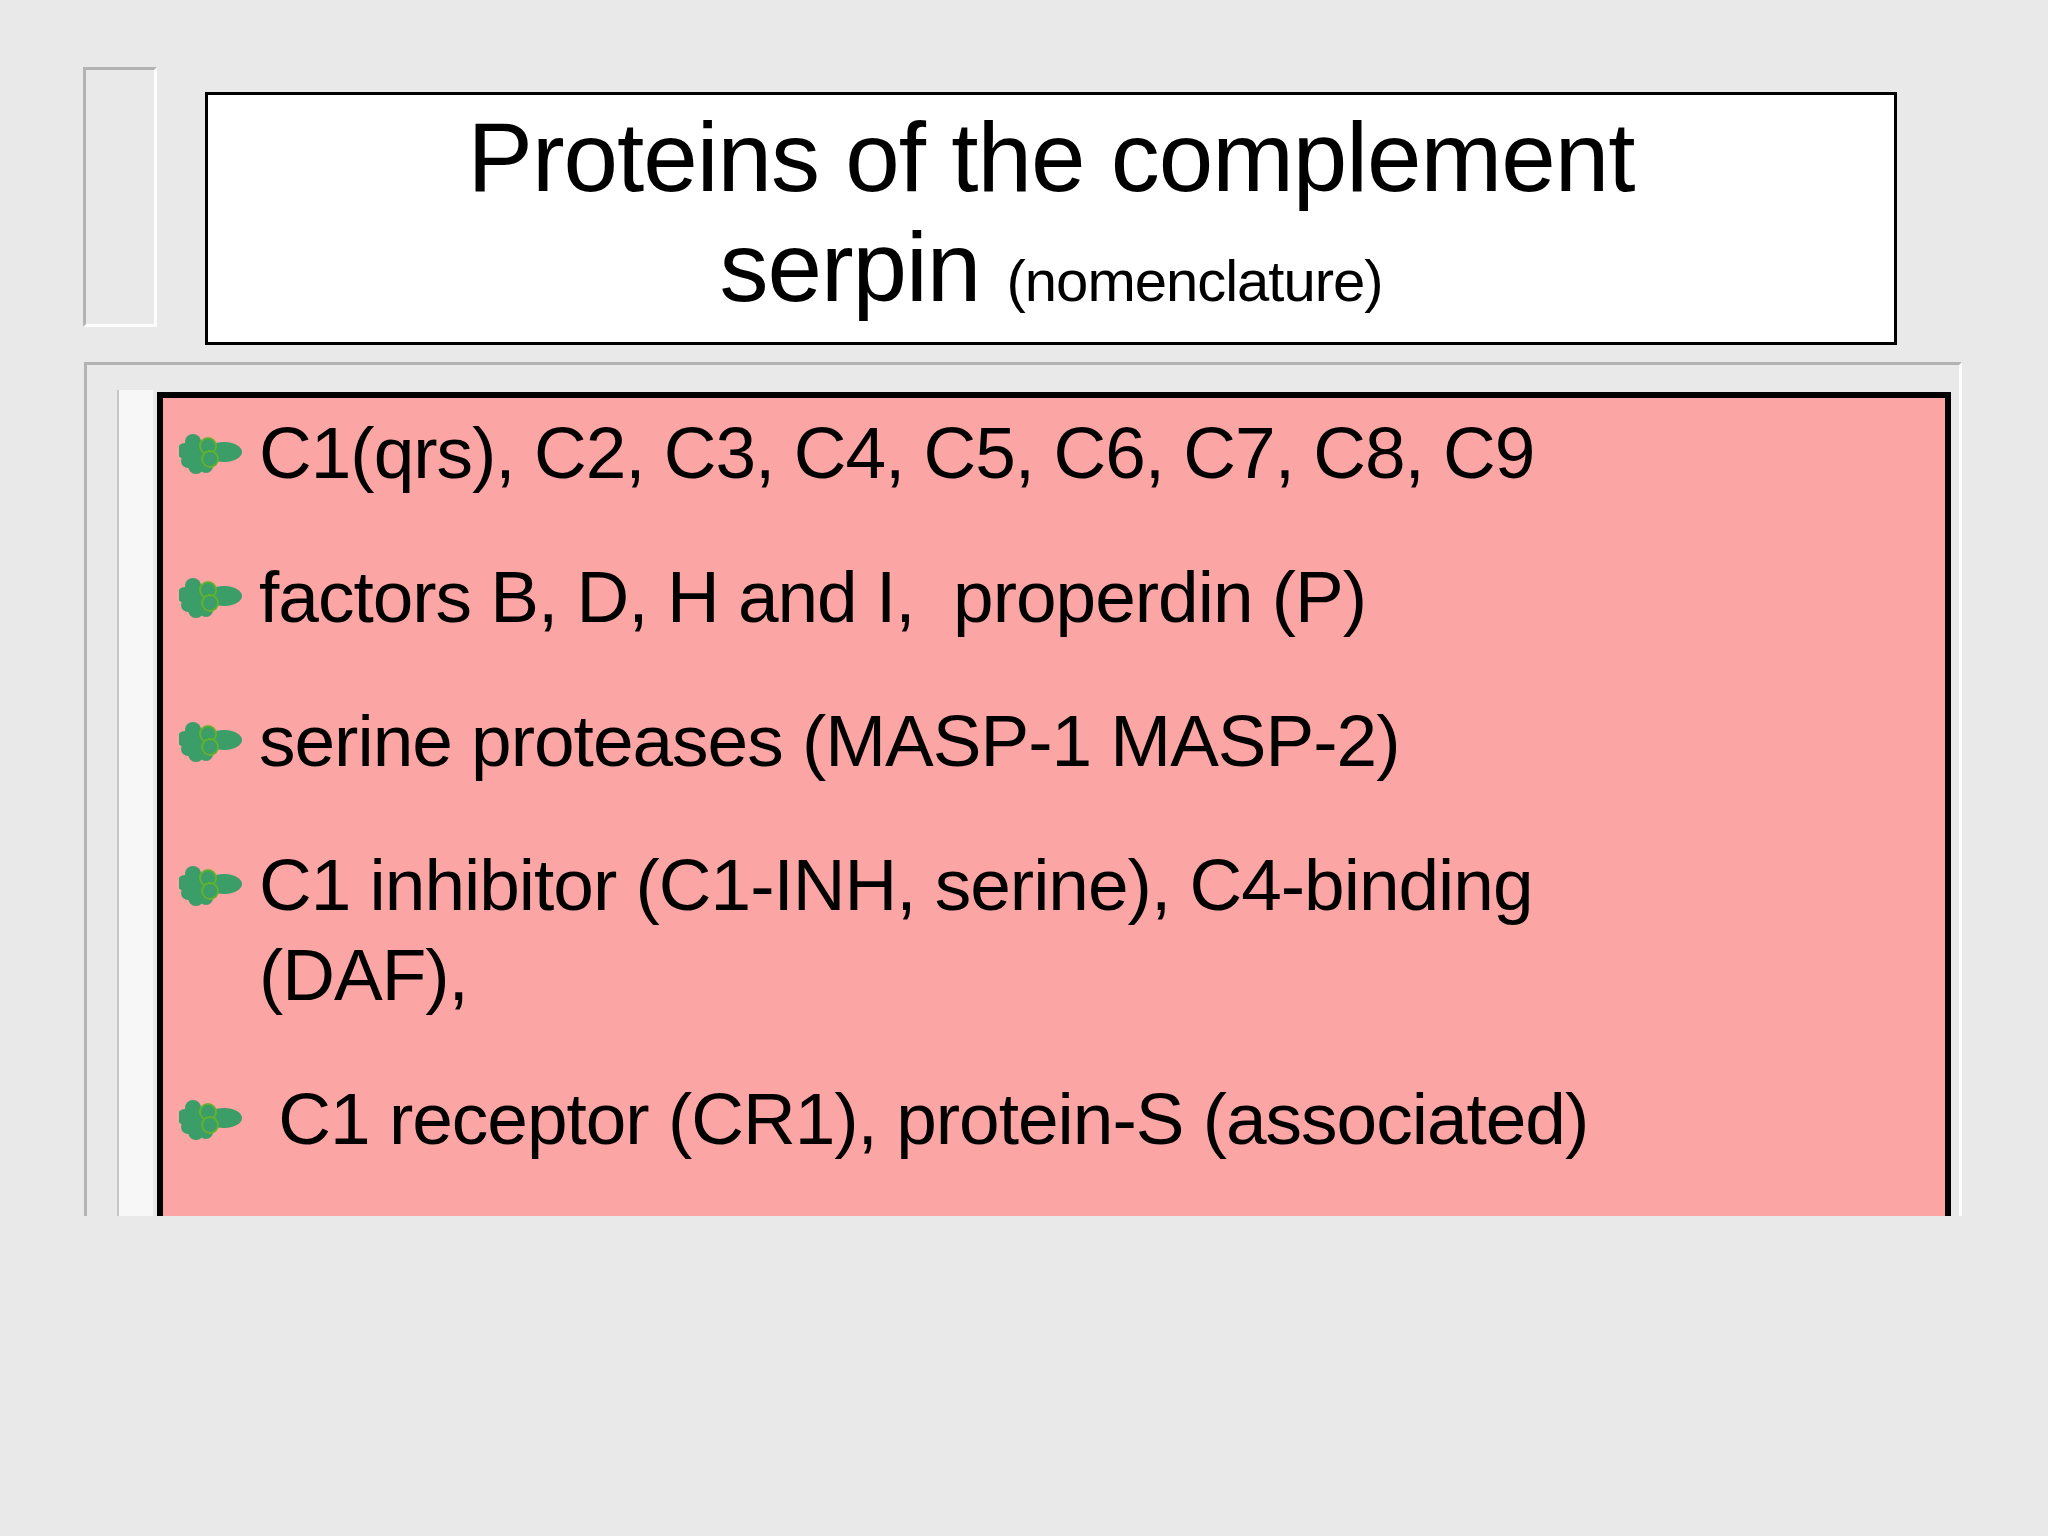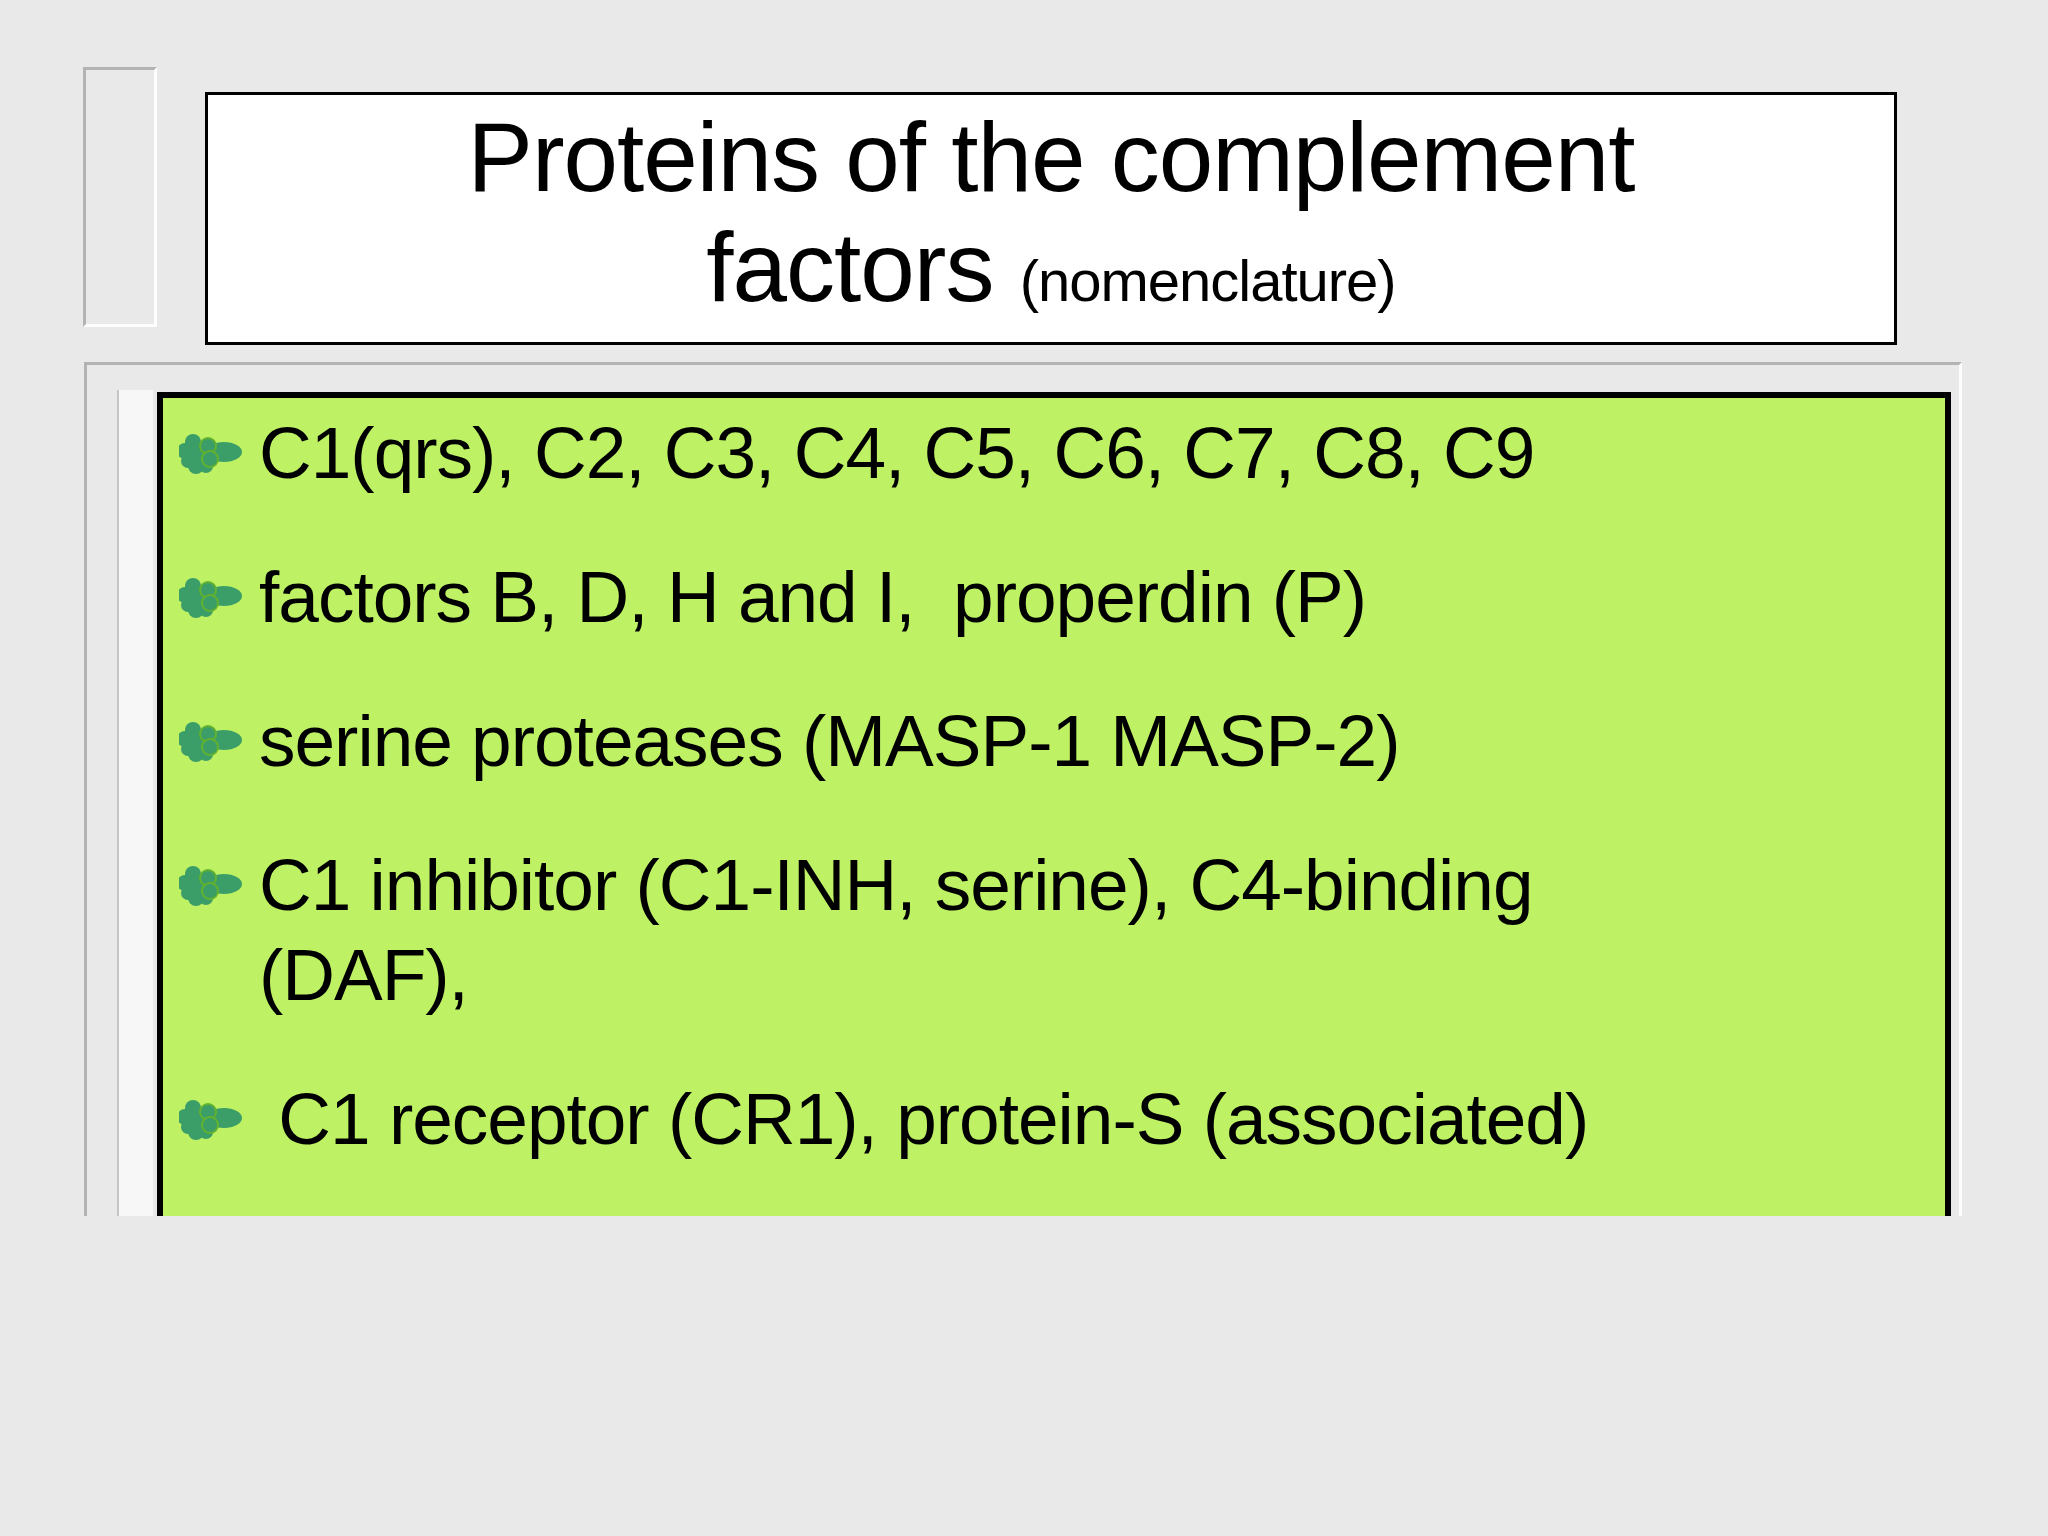--- a/index.html
+++ b/index.html
@@ -34,42 +34,42 @@
   }
   
   .deco-stripe{
     position:absolute;left:117px;top:390px;width:36px;height:997px;
     background:#f7f7f7;box-sizing:border-box;
     border-left:2px solid #c6c6c6;border-bottom:2px solid #ffffff;
   }
   
   .content-box{
     position:absolute;left:157px;top:392px;width:1794px;height:986px;
-    background:#bef264;border:6px solid #000;box-sizing:border-box;
+    background:#fca5a5;border:6px solid #000;box-sizing:border-box;
     padding:10px 12px 17px 10px;
   }
   .bullet-list{display:flex;flex-direction:column;row-gap:54px;}
   .bullet-row{display:flex;align-items:flex-start;}
   .bullet-icon{flex:0 0 64px;height:46px;margin:20px 16px 0 6px;}
   .bullet-text{font-size:73px;line-height:90px;letter-spacing:-1px;}
   .bullet-line{white-space:pre;}
   .page-number{
     position:absolute;left:1916px;top:1444px;font-size:46px;line-height:50px;color:#111;
   }
 </style>
 </head>
 <body>
 
 <div class="slide">
 
   <div class="deco-rect"></div>
 
   <div class="title-box">
     <div class="title-line1">Proteins of the complement</div>
-    <div class="title-line2"><span>factors </span><span class="title-paren">(nomenclature)</span></div>
+    <div class="title-line2"><span>serpin </span><span class="title-paren">(nomenclature)</span></div>
   </div>
 
   <div class="outer-frame"></div>
   <div class="deco-stripe"></div>
 
   <div class="content-box">
     <div class="bullet-list">
 
       <div class="bullet-row">
         <svg class="bullet-icon" viewBox="0 0 64 44">

